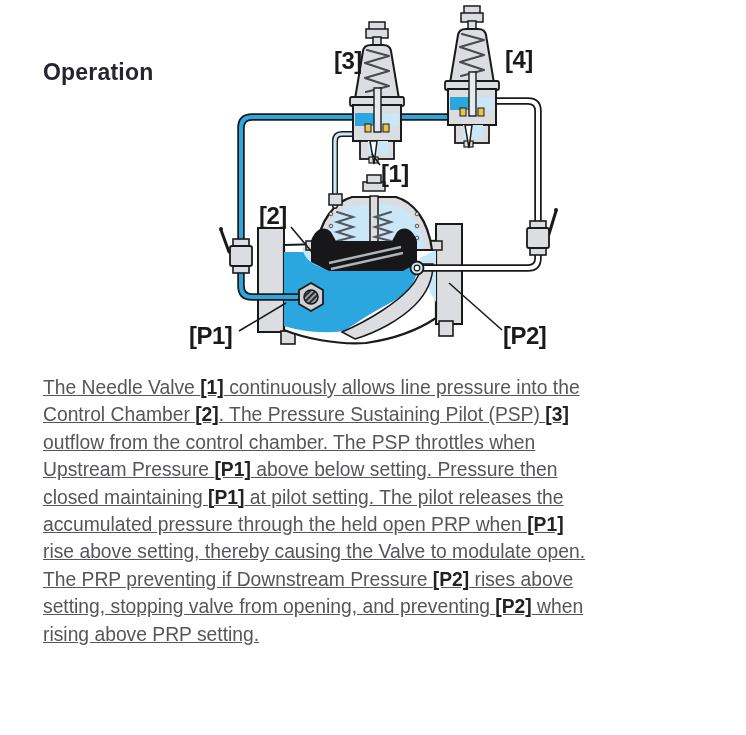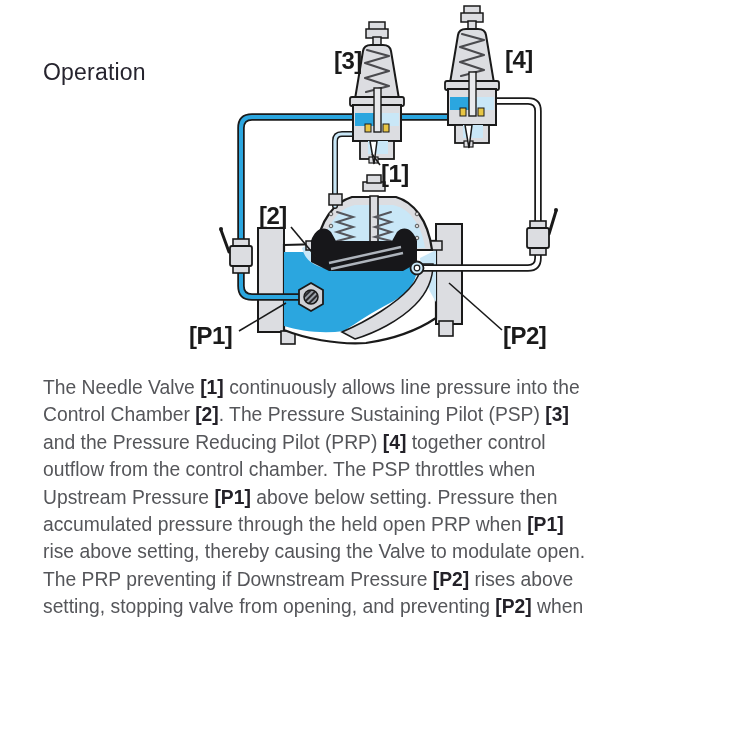--- a/index.html
+++ b/index.html
@@ -13,30 +13,30 @@
     --text-bold:#232128;
     --heading:#26242e;
   }
   html,body{margin:0;padding:0;background:#fff;}
   body{
     position:relative;width:746px;height:735px;overflow:hidden;
     font-family:"Liberation Sans",sans-serif;
   }
   .heading{
     position:absolute;left:43px;top:44px;
-    font-size:23px;font-weight:normal;color:var(--heading);letter-spacing:.2px;
+    font-size:23px;font-weight:bold;color:var(--heading);letter-spacing:.2px;
   }
   .diagram{
     position:absolute;left:180px;top:0;width:420px;height:360px;
   }
   .para{
     position:absolute;left:43px;top:374px;width:680px;
     font-size:19.3px;line-height:27.4px;color:var(--text);
   }
-  .para .tline{white-space:pre;}
+  .para .tline{white-space:pre;text-decoration:underline;}
   .para .b{font-weight:bold;color:var(--text-bold);}
   
   .ol{stroke:var(--outline);}
   .f-metal{fill:var(--metal-gray);}
   .f-metal2{fill:var(--metal-dark);}
   .f-dark{fill:var(--water-dark);}
   .f-light{fill:var(--water-light);}
   .f-white{fill:#ffffff;}
   .f-yellow{fill:var(--seal-yellow);}
   .dlabel{font-family:"Liberation Sans",sans-serif;font-weight:bold;font-size:24px;fill:var(--outline);letter-spacing:-.5px;}
@@ -172,20 +172,21 @@
   <text x="505" y="68" class="dlabel">[4]</text>
   <text x="381" y="182" class="dlabel">[1]</text>
   <text x="259" y="224" class="dlabel">[2]</text>
   <text x="189" y="344" class="dlabel">[P1]</text>
   <text x="503" y="344" class="dlabel">[P2]</text>
 </svg>
 
 <div class="para">
     <div class="tline"><span>The Needle Valve </span><span class="b">[1]</span><span> continuously allows line pressure into the</span></div>
     <div class="tline"><span>Control Chamber </span><span class="b">[2]</span><span>. The Pressure Sustaining Pilot (PSP) </span><span class="b">[3]</span></div>
-    <div class="tline"><span>and the Pressure Reducing Pilot (PRP) </span><span class="b">[4]</span><span> together control</span></div>
     <div class="tline"><span>outflow from the control chamber. The PSP throttles when</span></div>
     <div class="tline"><span>Upstream Pressure </span><span class="b">[P1]</span><span> above below setting. Pressure then</span></div>
+    <div class="tline"><span>closed maintaining </span><span class="b">[P1]</span><span> at pilot setting. The pilot releases the</span></div>
     <div class="tline"><span>accumulated pressure through the held open PRP when </span><span class="b">[P1]</span></div>
     <div class="tline"><span>rise above setting, thereby causing the Valve to modulate open.</span></div>
     <div class="tline"><span>The PRP preventing if Downstream Pressure </span><span class="b">[P2]</span><span> rises above</span></div>
     <div class="tline"><span>setting, stopping valve from opening, and preventing </span><span class="b">[P2]</span><span> when</span></div>
+    <div class="tline"><span>rising above PRP setting.</span></div>
   </div>
 
 </body></html>

